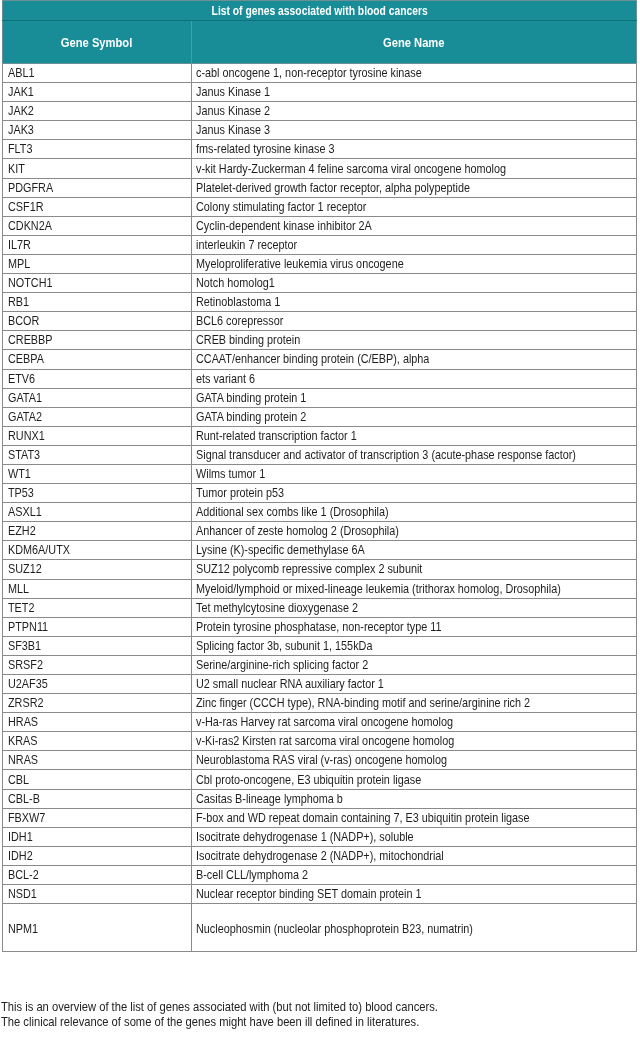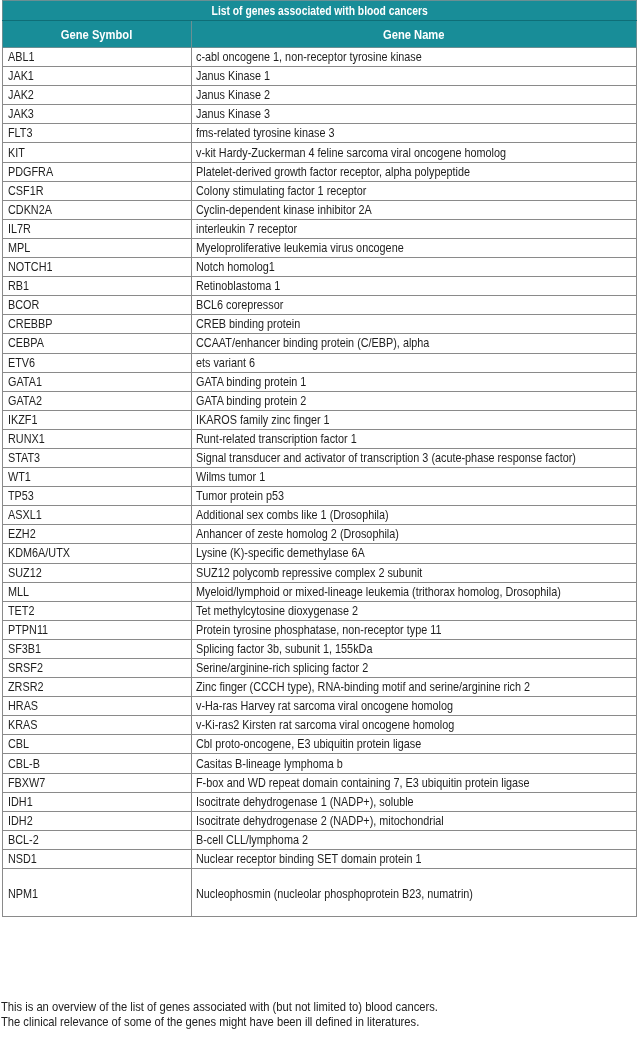--- a/index.html
+++ b/index.html
@@ -38,21 +38,21 @@
       text-align: center;
       border: 1px solid #6b8f93;
       border-bottom: 1px solid #0f6e77;
     }
     .head-row th {
       background: #188d98;
       color: #ffffff;
       font-weight: bold;
       font-size: 13px;
       height: 18px;
-      padding: 4px;
+      padding: 12px;
       text-align: center;
       border: 1px solid #6b8f93;
       border-top: none;
     }
     .cond {
       display: inline-block;
       transform: scaleX(0.86);
       transform-origin: center;
       white-space: nowrap;
     }
@@ -184,24 +184,20 @@
         </tr>
         <tr>
           <td><span class="cond-left">GATA1</span></td>
           <td class="name-cell"><span class="cond-left">GATA binding protein 1</span></td>
         </tr>
         <tr>
           <td><span class="cond-left">GATA2</span></td>
           <td class="name-cell"><span class="cond-left">GATA binding protein 2</span></td>
         </tr>
         <tr>
-          <td><span class="cond-left">IKZF1</span></td>
-          <td class="name-cell"><span class="cond-left">IKAROS family zinc finger 1</span></td>
-        </tr>
-        <tr>
           <td><span class="cond-left">RUNX1</span></td>
           <td class="name-cell"><span class="cond-left">Runt-related transcription factor 1</span></td>
         </tr>
         <tr>
           <td><span class="cond-left">STAT3</span></td>
           <td class="name-cell"><span class="cond-left">Signal transducer and activator of transcription 3 (acute-phase response factor)</span></td>
         </tr>
         <tr>
           <td><span class="cond-left">WT1</span></td>
           <td class="name-cell"><span class="cond-left">Wilms tumor 1</span></td>
@@ -240,30 +236,38 @@
         </tr>
         <tr>
           <td><span class="cond-left">SF3B1</span></td>
           <td class="name-cell"><span class="cond-left">Splicing factor 3b, subunit 1, 155kDa</span></td>
         </tr>
         <tr>
           <td><span class="cond-left">SRSF2</span></td>
           <td class="name-cell"><span class="cond-left">Serine/arginine-rich splicing factor 2</span></td>
         </tr>
         <tr>
+          <td><span class="cond-left">U2AF35</span></td>
+          <td class="name-cell"><span class="cond-left">U2 small nuclear RNA auxiliary factor 1</span></td>
+        </tr>
+        <tr>
           <td><span class="cond-left">ZRSR2</span></td>
           <td class="name-cell"><span class="cond-left">Zinc finger (CCCH type), RNA-binding motif and serine/arginine rich 2</span></td>
         </tr>
         <tr>
           <td><span class="cond-left">HRAS</span></td>
           <td class="name-cell"><span class="cond-left">v-Ha-ras Harvey rat sarcoma viral oncogene homolog</span></td>
         </tr>
         <tr>
           <td><span class="cond-left">KRAS</span></td>
           <td class="name-cell"><span class="cond-left">v-Ki-ras2 Kirsten rat sarcoma viral oncogene homolog</span></td>
+        </tr>
+        <tr>
+          <td><span class="cond-left">NRAS</span></td>
+          <td class="name-cell"><span class="cond-left">Neuroblastoma RAS viral (v-ras) oncogene homolog</span></td>
         </tr>
         <tr>
           <td><span class="cond-left">CBL</span></td>
           <td class="name-cell"><span class="cond-left">Cbl proto-oncogene, E3 ubiquitin protein ligase</span></td>
         </tr>
         <tr>
           <td><span class="cond-left">CBL-B</span></td>
           <td class="name-cell"><span class="cond-left">Casitas B-lineage lymphoma b</span></td>
         </tr>
         <tr>

